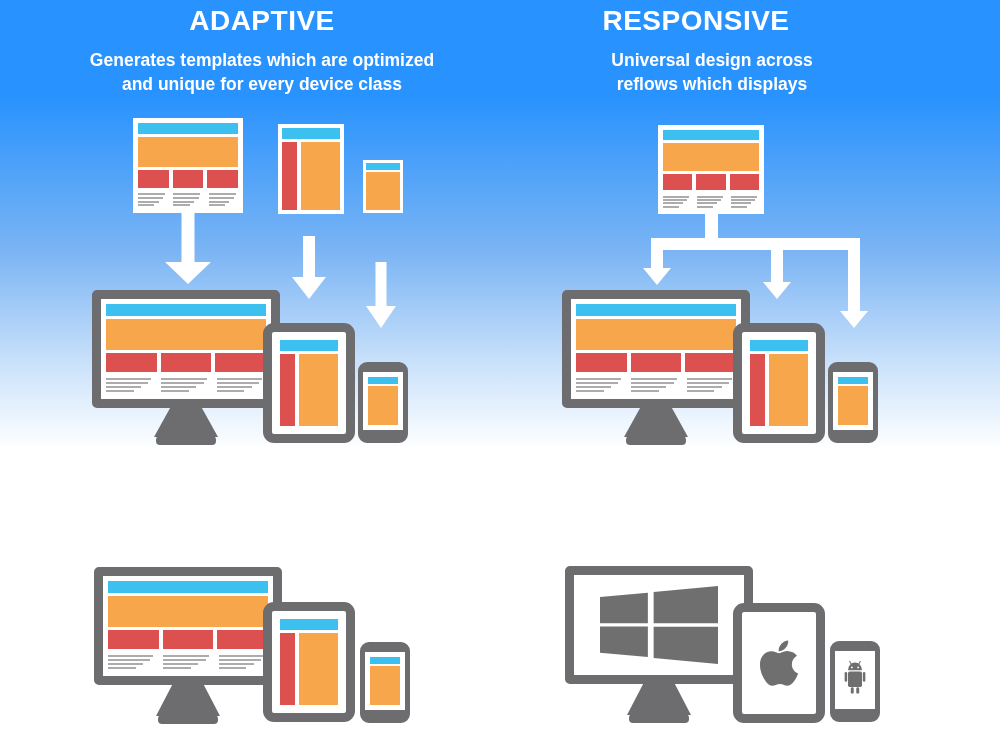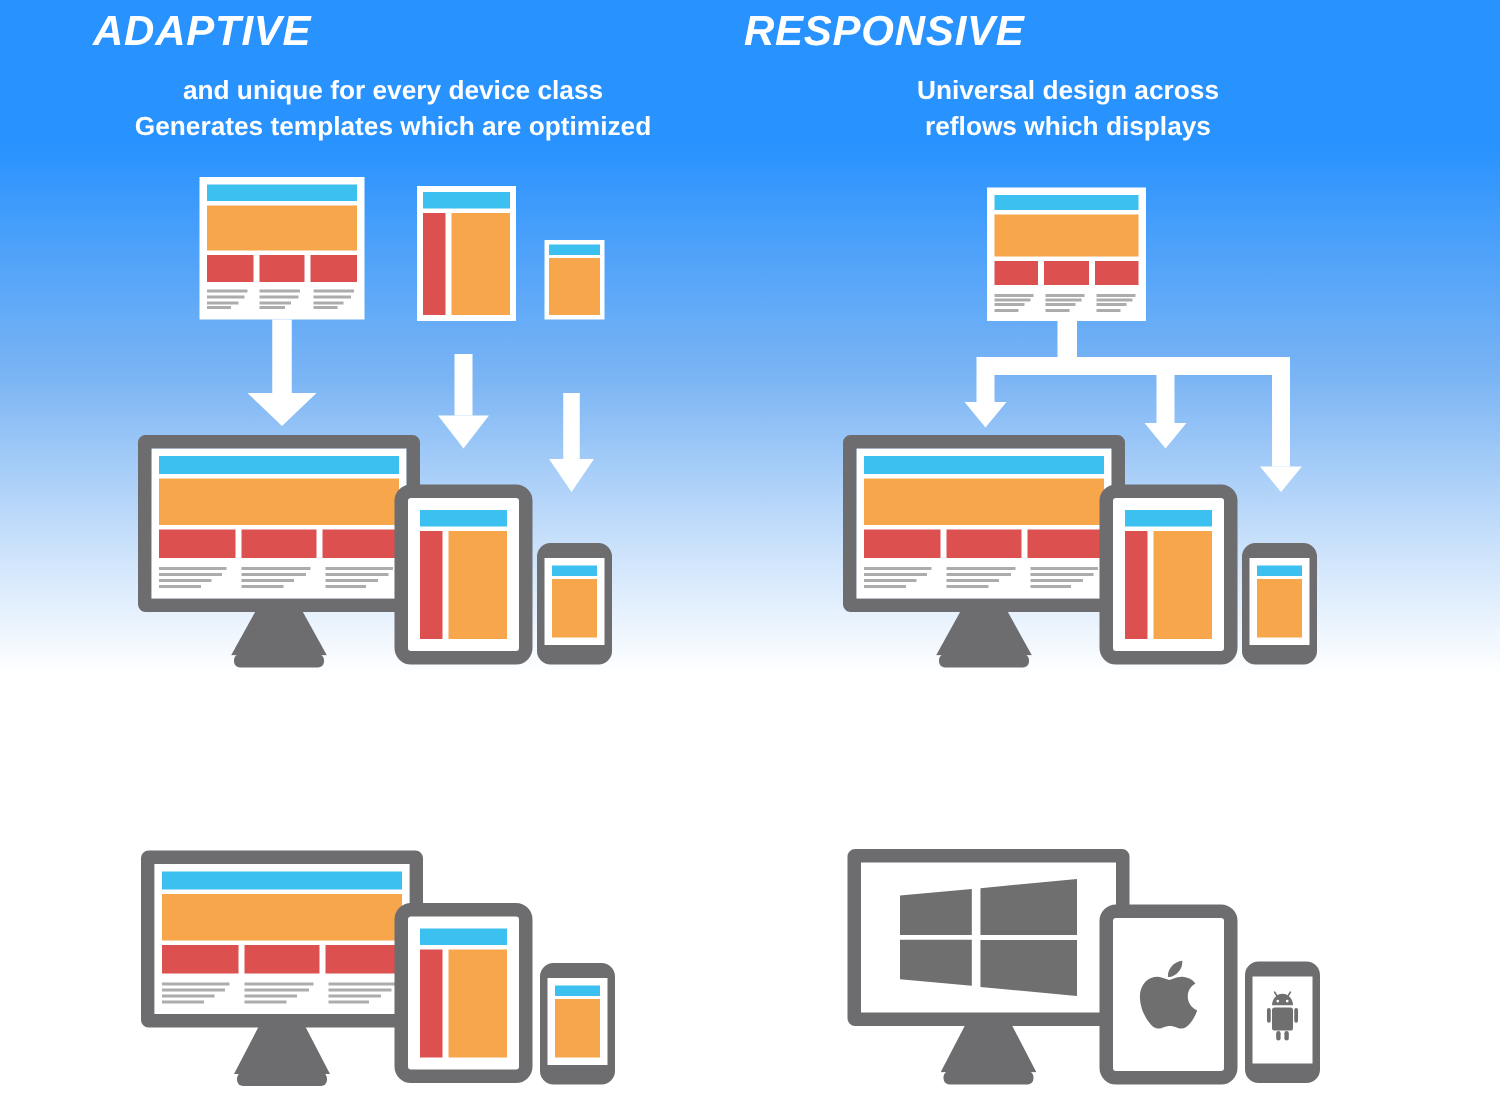--- a/index.html
+++ b/index.html
@@ -2,22 +2,22 @@
 <html style="--bg-top: #2892fe; --cyan: #3bc0ef; --orange: #f8a64b; --red: #dc514f; --frame: #6d6d6f; --line: #acacac; --arrow: #ffffff; --logo: #706f6f; --text: #ffffff;"><head>
 <meta charset="utf-8">
 <style>
   html,body{margin:0;padding:0;}
   #stage{
     position:relative;width:1000px;height:736px;overflow:hidden;
     font-family:"Liberation Sans",sans-serif;
     background:linear-gradient(180deg,var(--bg-top,#2892fe) 0%,var(--bg-top,#2892fe) 13%,#7ab4f4 34%,#cde3fb 50%,#ffffff 61%,#ffffff 100%);
   }
   .abs{position:absolute;}
-  .col-title{position:absolute;width:400px;color:var(--text,#fff);
-    font-size:28px;font-weight:700;letter-spacing:.5px;font-style:italic;}
+  .col-title{position:absolute;width:400px;text-align:center;color:var(--text,#fff);
+    font-size:28px;font-weight:700;letter-spacing:.5px;}
   .col-sub{position:absolute;width:420px;text-align:center;color:var(--text,#fff);
     font-size:17.5px;font-weight:700;line-height:1.38;}
   
   .wf{background:#fff;display:flex;flex-direction:column;box-sizing:border-box;width:100%;height:100%;}
   .wf-desktop{padding:5px;gap:3px;}
   .wf-desktop .hdr{background:var(--cyan,#3bc0ef);height:13%;}
   .wf-desktop .hero{background:var(--orange,#f8a64b);height:35%;}
   .wf-desktop .boxes{display:flex;gap:4px;height:21%;}
   .wf-desktop .box{flex:1;background:var(--red,#dc514f);}
   .wf-desktop .cols{display:flex;gap:6px;flex:1;padding-top:1px;}
@@ -53,22 +53,22 @@
     border-color:var(--arrow,#fff) transparent transparent transparent;}
   .whitebar{position:absolute;background:var(--arrow,#fff);}
 </style>
 </head>
 <body>
 
 <div id="stage">
 
   <div class="col-title" style="left:62px;top:5px;">ADAPTIVE</div>
   <div class="col-sub" style="left:52px;top:48px;">
+    <div>Generates templates which are optimized</div>
     <div>and unique for every device class</div>
-    <div>Generates templates which are optimized</div>
   </div>
   <div class="col-title" style="left:496px;top:5px;">RESPONSIVE</div>
   <div class="col-sub" style="left:502px;top:48px;">
     <div>Universal design across</div>
     <div>reflows which displays</div>
   </div>
 
   <div class="abs" style="left:133px;top:118px;width:110px;height:95px;">
     <div class="wf wf-desktop">
       <div class="hdr"></div>

